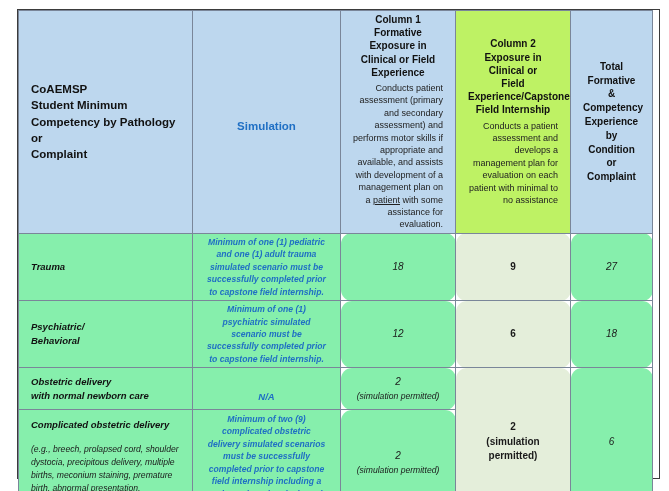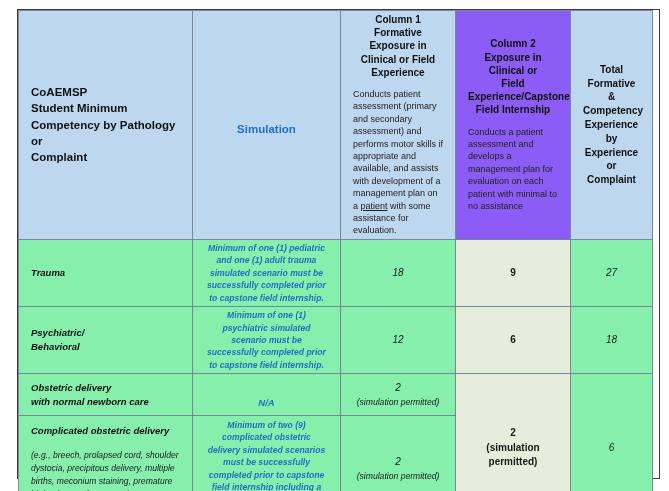--- a/index.html
+++ b/index.html
@@ -51,21 +51,21 @@
   col.c2 { width: 115px; }
   col.c3 { width: 115px; }
   col.c4 { width: 82px; }
 
   
   tr.header td { height: 193px; vertical-align: middle; }
   .hdr-blue {
     background: #bdd7ee;
   }
   .hdr-green {
-    background: #8b5cf6;
+    background: #bef264;
   }
   .hdr-title {
     font-weight: bold;
     font-size: 11.5px;
     color: #111111;
     text-align: left;
     line-height: 1.42;
   }
   .hdr-sim {
     font-weight: bold;
@@ -77,23 +77,23 @@
   .hdr-colnum {
     font-weight: bold;
     font-size: 10px;
     color: #111111;
     text-align: center;
     line-height: 1.32;
   }
   .hdr-desc {
     font-size: 9px;
     color: #222222;
-    text-align: left;
+    text-align: right;
     line-height: 1.38;
-    margin-top: 9px;
+    margin-top: 3px;
   }
   .hdr-desc u { text-decoration: underline; }
   .hdr-total {
     font-weight: bold;
     font-size: 10px;
     color: #111111;
     text-align: center;
     line-height: 1.38;
   }
 
@@ -135,20 +135,21 @@
     color: #1f6fc4;
     text-align: center;
     margin-top: 16px;
   }
   .num-cell {
     font-size: 10px;
     color: #1a1a1a;
     text-align: center;
     line-height: 1.45;
     vertical-align: middle;
+    border-radius: 11px;
   }
   .num-cell .big { font-size: 10px; }
   .num-cell .note { font-size: 8.6px; display: block; }
   .num-bold { font-weight: bold; }
   .num-green-bold {
     font-weight: bold;
     font-size: 10px;
     color: #1a1a1a;
     text-align: center;
     line-height: 1.45;
@@ -208,21 +209,21 @@
           </div>
           <div class="hdr-desc">Conducts a patient assessment and develops a management plan for evaluation on each patient with minimal to no assistance</div>
         </td>
 
         <td class="hdr-blue">
           <div class="hdr-total">
             <div>Total</div>
             <div>Formative &amp;</div>
             <div>Competency</div>
             <div>Experience</div>
-            <div>by Experience</div>
+            <div>by Condition</div>
             <div>or Complaint</div>
           </div>
         </td>
       </tr>
 
       <tr class="r-trauma">
         <td class="cell-blue label-cell">
           <div class="label-main">Trauma</div>
         </td>
         <td class="cell-blue sim-cell">Minimum of one (1) pediatric and one (1) adult trauma simulated scenario must be successfully completed prior to capstone field internship.</td>

